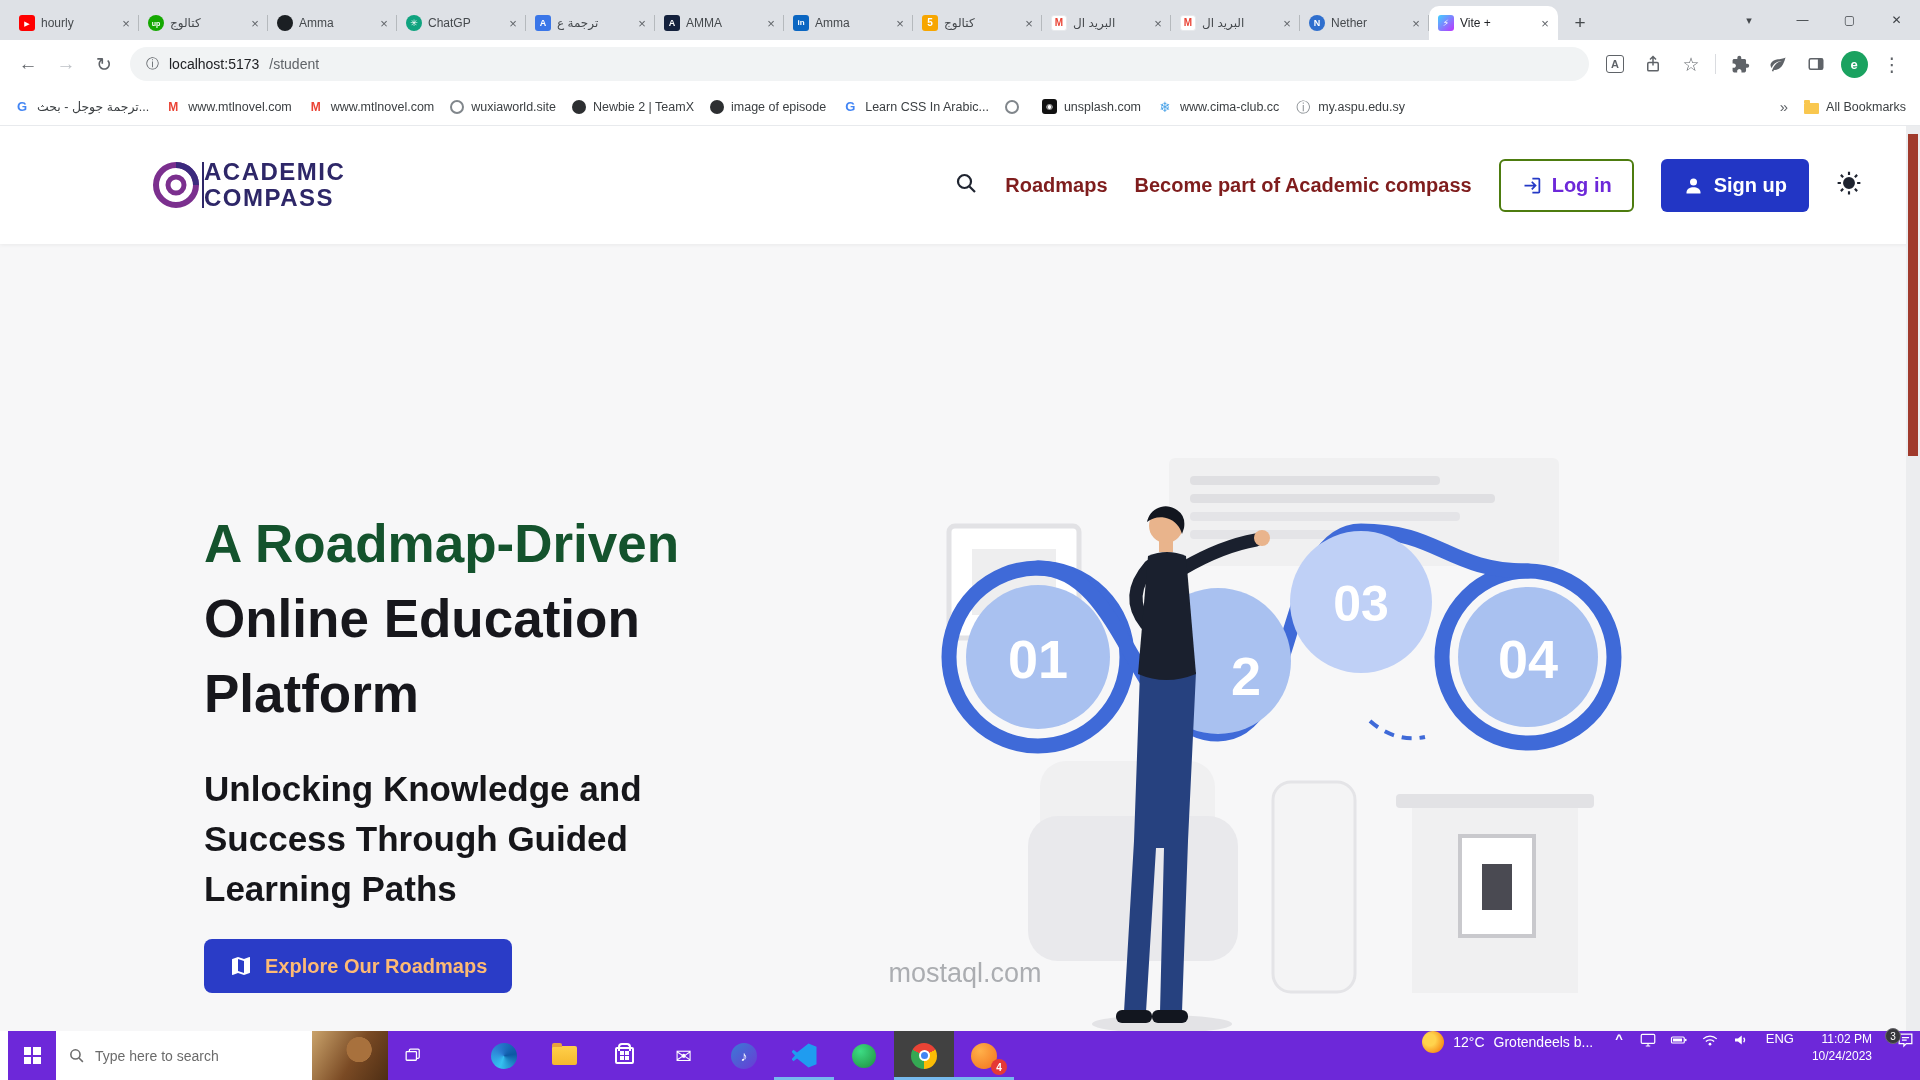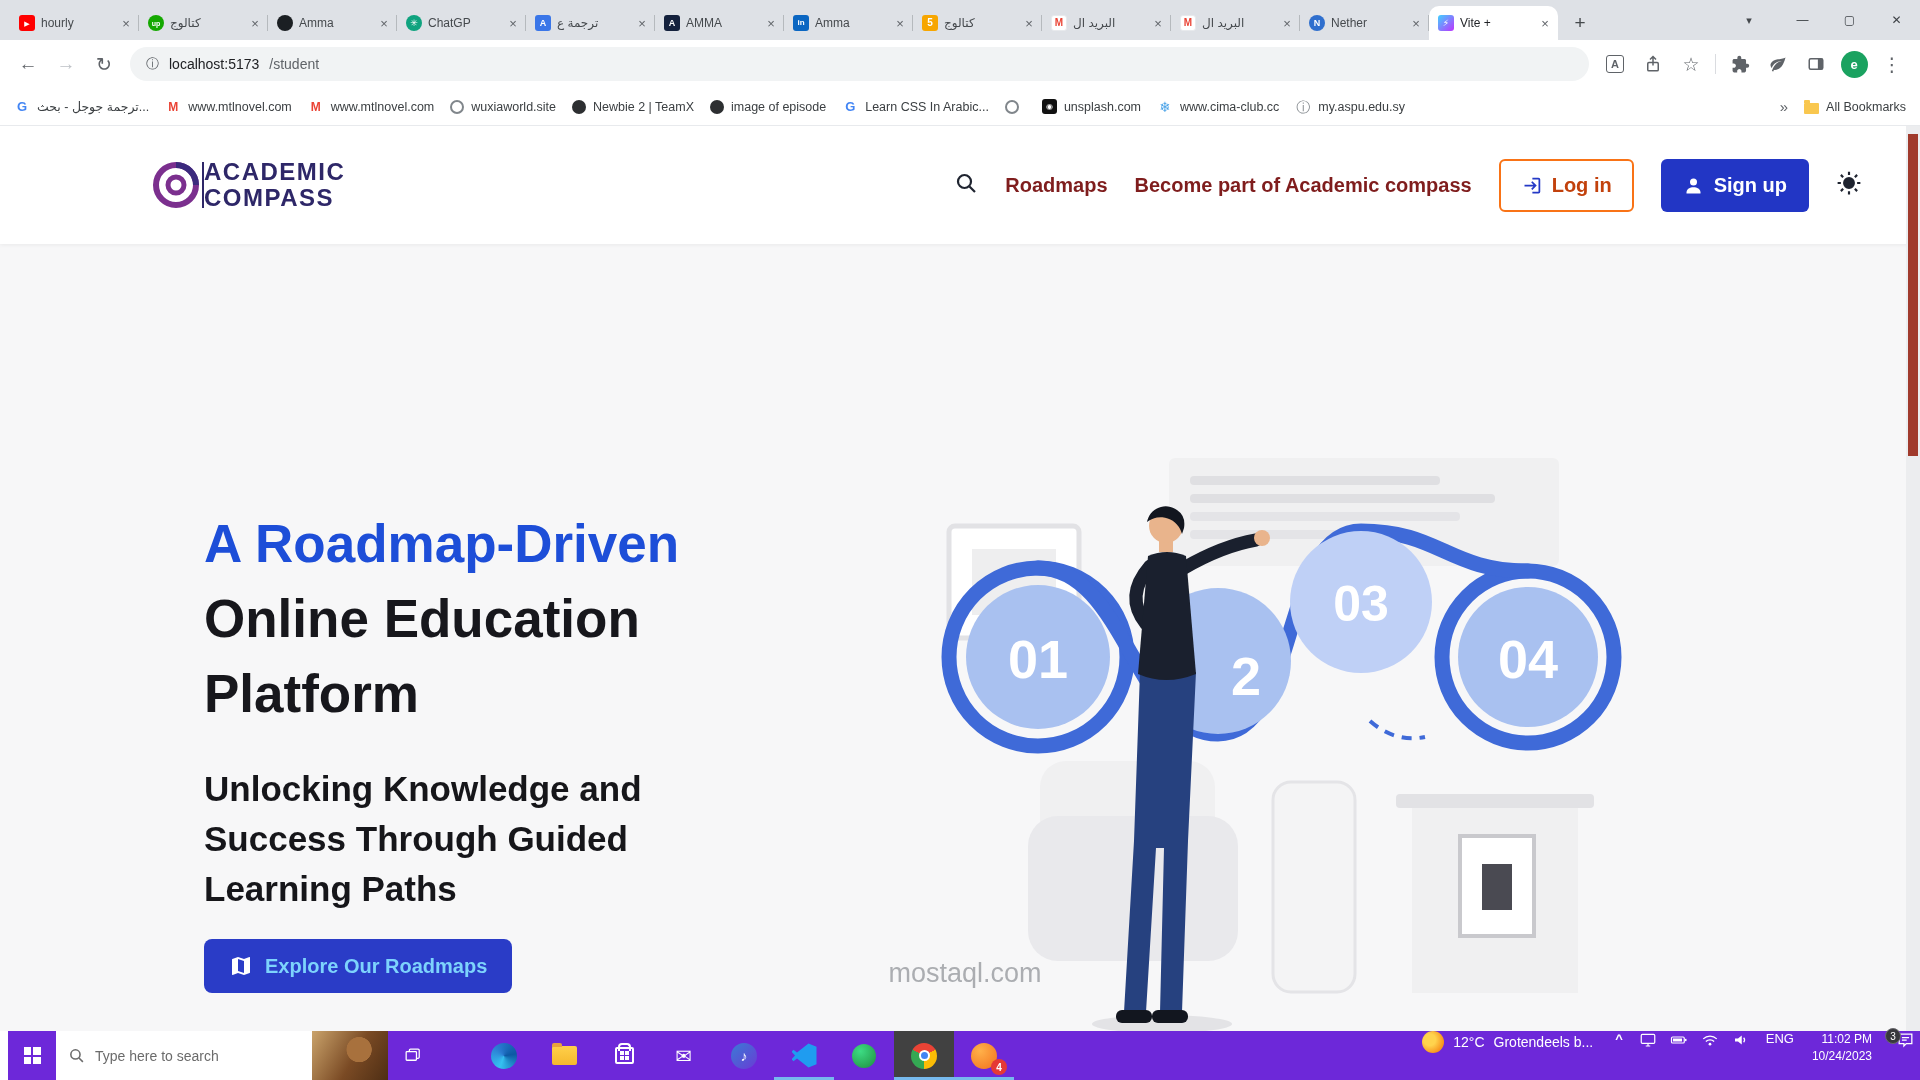--- a/index.html
+++ b/index.html
@@ -57,28 +57,28 @@
   .bfav-folder::before{content:"";position:absolute;top:-3px;left:0;width:6px;height:3px;background:#f9c74f;border-radius:1px 1px 0 0;}
 
   
   .viewport{position:absolute;top:126px;left:0;width:100%;bottom:49px;background:#f7f7f8;overflow:hidden;}
   .site-header{height:118px;background:#fff;display:flex;align-items:center;padding:0 58px 0 150px;box-shadow:0 1px 4px rgba(0,0,0,.06);position:relative;z-index:2;}
   .logo{display:flex;align-items:center;gap:0;}
   .logo-sep{width:2px;height:46px;background:#2e2768;}
   .logo-text{font-size:24px;font-weight:800;letter-spacing:1.5px;color:#2e2768;line-height:26px;}
   .site-nav{margin-left:auto;display:flex;align-items:center;gap:27px;}
   .nav-link{font-size:20px;font-weight:600;color:#7f1d1d;cursor:pointer;white-space:nowrap;}
-  .btn-login{display:flex;align-items:center;gap:10px;padding:13px 20px;border:2px solid #f97316;border-radius:6px;color:#c2410c;font-size:20px;font-weight:bold;background:#fff;cursor:pointer;}
+  .btn-login{display:flex;align-items:center;gap:10px;padding:13px 20px;border:2px solid #4d7c0f;border-radius:6px;color:#6d28d9;font-size:20px;font-weight:bold;background:#fff;cursor:pointer;}
   .btn-signup{display:flex;align-items:center;gap:10px;padding:15px 22px;border:none;border-radius:6px;background:#2236c5;color:#fff;font-size:20px;font-weight:bold;cursor:pointer;}
 
   .hero{position:relative;height:calc(100% - 118px);}
   .hero-title{position:absolute;left:204px;top:262px;width:575px;font-size:53px;font-weight:700;line-height:75px;color:#17171c;}
-  .hero-title .accent{color:#1d4ed8;display:block;}
+  .hero-title .accent{color:#14532d;display:block;}
   .hero-sub{position:absolute;left:204px;top:520px;width:580px;font-size:35px;font-weight:700;line-height:50px;color:#16161a;}
-  .btn-cta{position:absolute;left:204px;top:695px;display:flex;align-items:center;gap:12px;padding:15px 25px;background:#2a3cc7;color:#7dd3fc;border:none;border-radius:8px;font-size:20px;font-weight:bold;cursor:pointer;}
+  .btn-cta{position:absolute;left:204px;top:695px;display:flex;align-items:center;gap:12px;padding:15px 25px;background:#2a3cc7;color:#fdba74;border:none;border-radius:8px;font-size:20px;font-weight:bold;cursor:pointer;}
   .illustration{position:absolute;left:900px;top:172px;width:740px;height:620px;}
   .illustration text{fill:#fff;font-weight:bold;text-anchor:middle;dominant-baseline:central;font-family:"Liberation Sans","DejaVu Sans",sans-serif;}
   .watermark{position:absolute;left:830px;top:712px;width:270px;text-align:center;color:#8e9196;opacity:.72;z-index:3;}
   .watermark .ar{font-size:56px;font-weight:bold;line-height:60px;}
   .watermark .en{font-size:27px;line-height:34px;}
 
   .scrollbar{position:absolute;top:0;right:0;bottom:0;width:14px;background:#ecedef;z-index:5;}
   .scroll-thumb{position:absolute;top:8px;left:2px;width:10px;height:322px;background:#a03a2c;}
 
   

